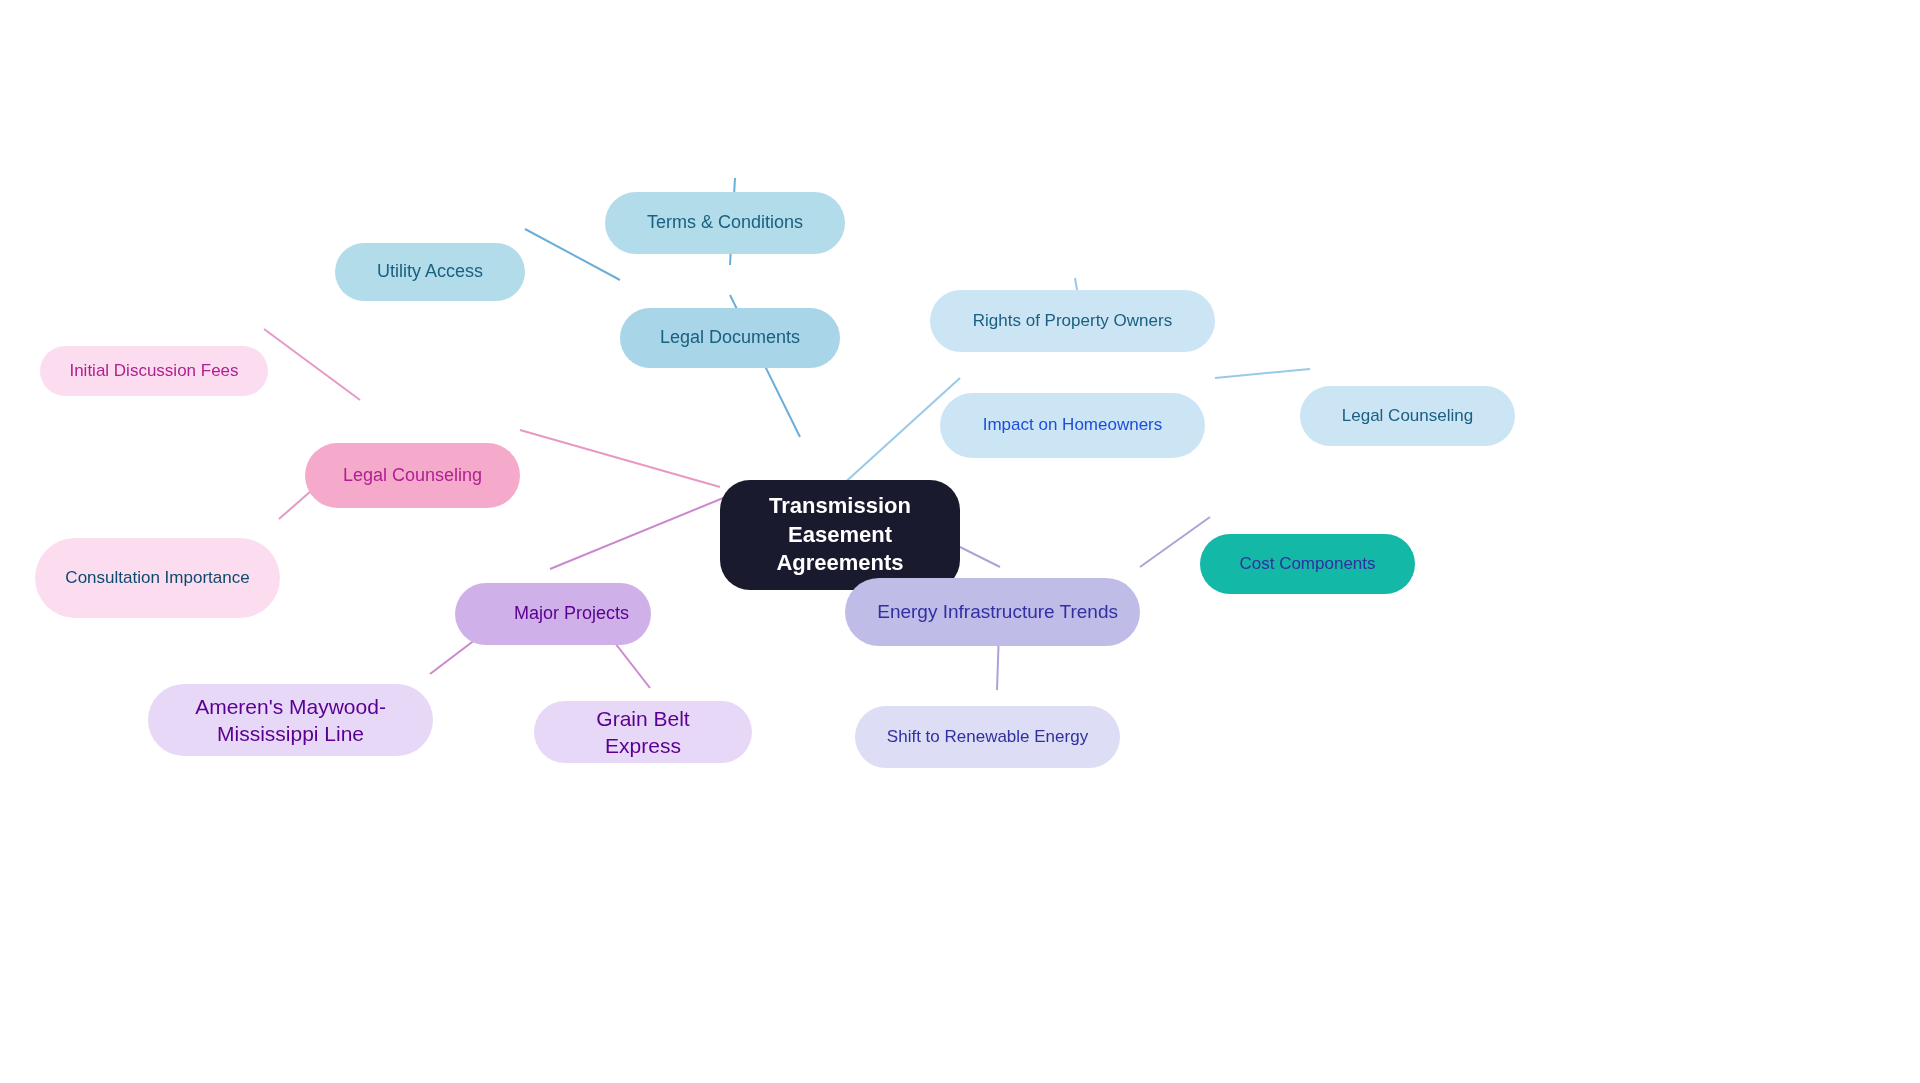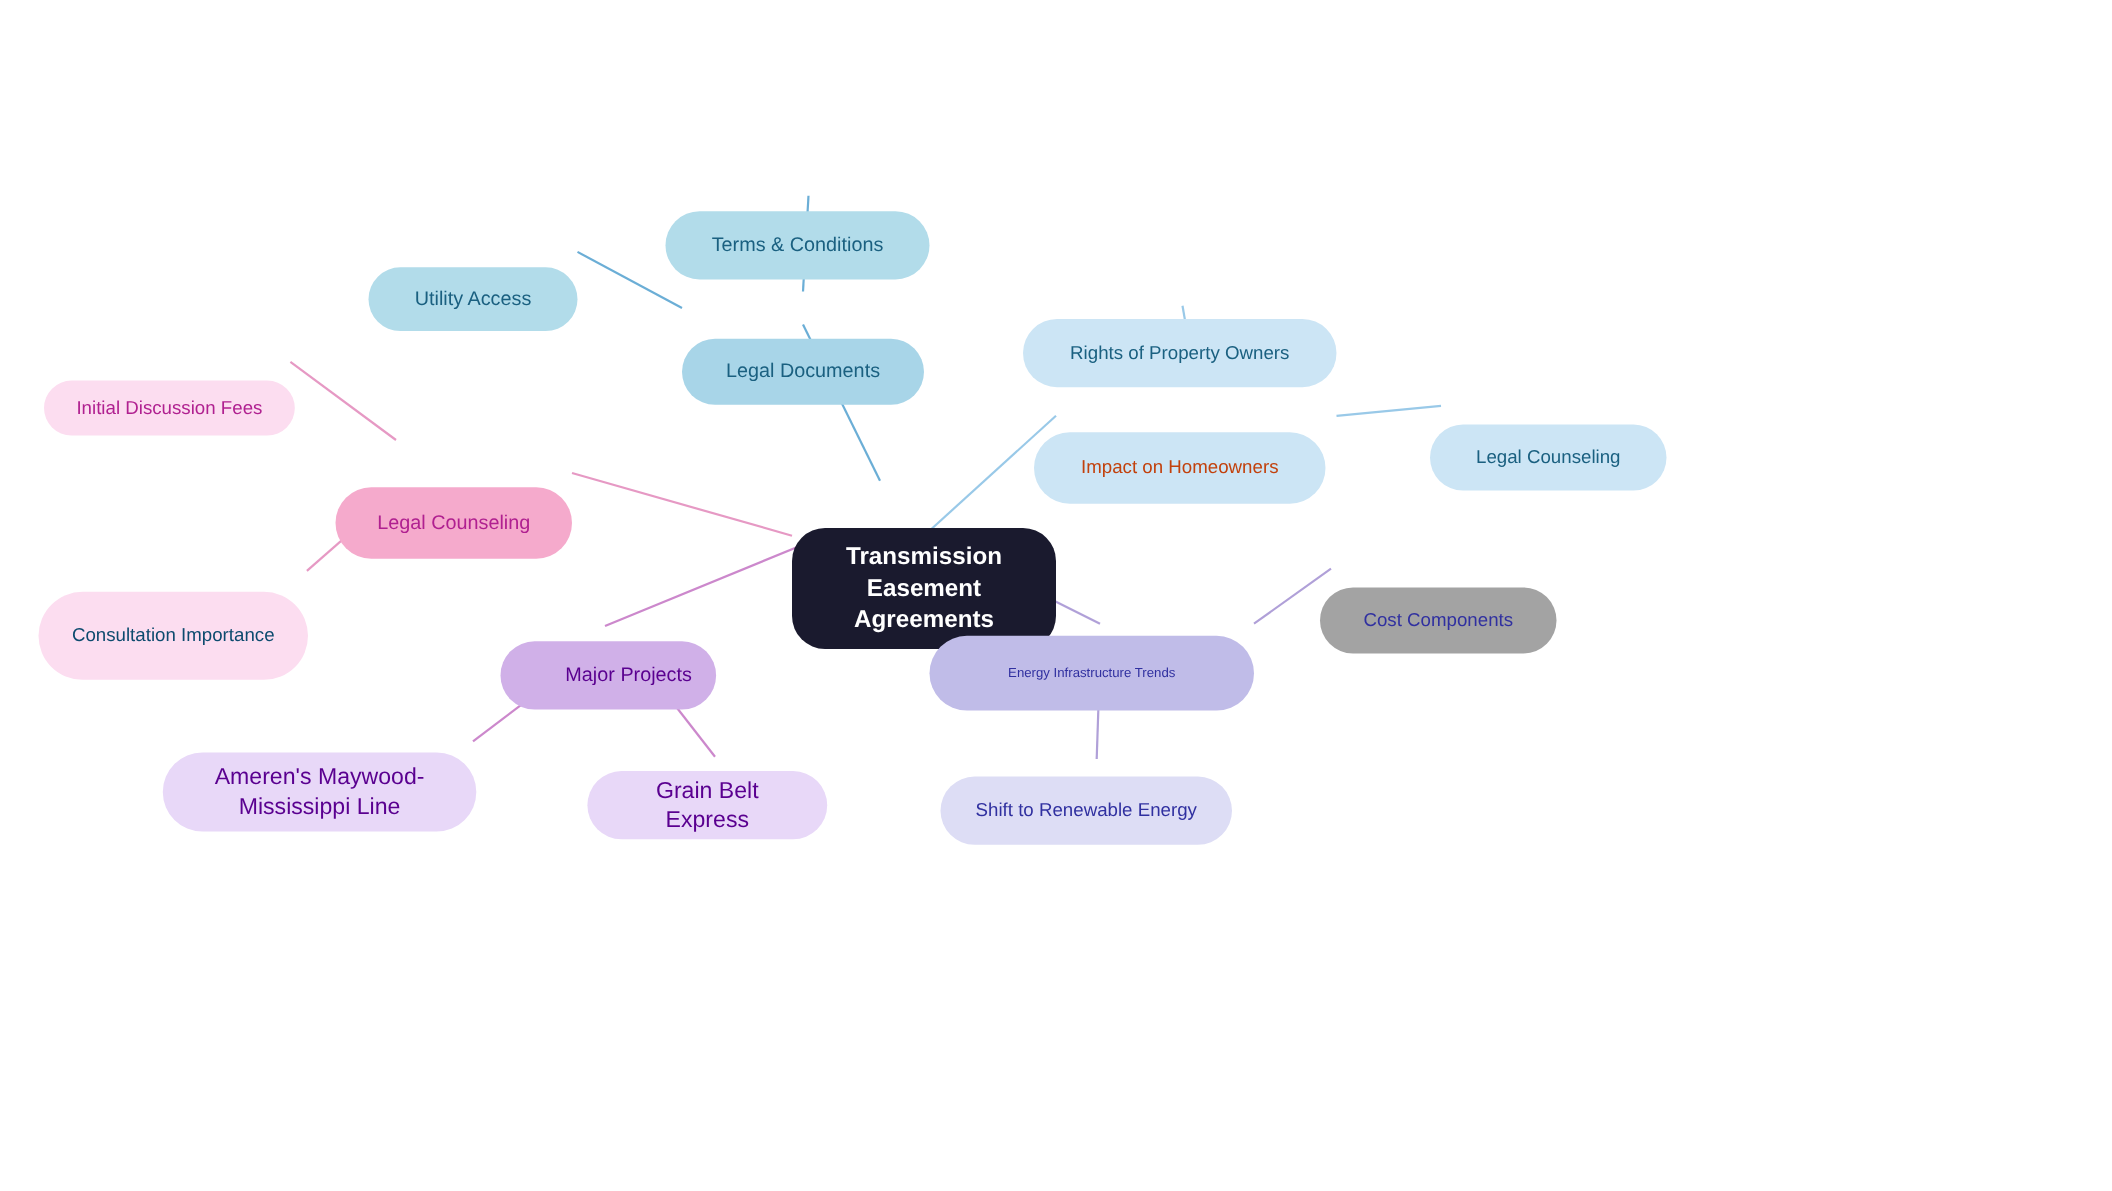--- a/index.html
+++ b/index.html
@@ -73,21 +73,22 @@
       justify-content: flex-end;
     }
     .node-purple-light {
       background: #ede0f5;
       color: #6a1a9a;
       font-size: 21px;
     }
     .node-lavender {
       background: #c8c8e8;
       color: #3a3a8a;
-      font-size: 12px;
+      font-size: 19px;
+      justify-content: flex-end;
     }
     .node-lavender-light {
       background: #ddddf5;
       color: #3a3a8a;
       font-size: 17px;
     }
   </style>
 </head>
 <body>
 
@@ -132,21 +133,21 @@
 </div>
 
 <div class="node node-blue-light" style="left: 605px; top: 144px; width: 240px; height: 62px; background:#b2dcea; color:#1a6080;">
   <span>Terms &amp; Conditions</span>
 </div>
 
 <div class="node node-blue-light" style="left: 335px; top: 195px; width: 190px; height: 58px; background:#b2dcea; color:#1a6080;">
   <span>Utility Access</span>
 </div>
 
-<div class="node node-blue-lighter" style="left: 940px; top: 345px; width: 265px; height: 65px; background:#cce5f5; color:#c2410c;">
+<div class="node node-blue-lighter" style="left: 940px; top: 345px; width: 265px; height: 65px; background:#cce5f5; color:#1d4ed8;">
   <span>Impact on Homeowners</span>
 </div>
 
 <div class="node node-blue-lighter" style="left: 930px; top: 242px; width: 285px; height: 62px; background:#cce5f5; color:#1a6080;">
   <span>Rights of Property Owners</span>
 </div>
 
 <div class="node node-blue-lighter" style="left: 1300px; top: 338px; width: 215px; height: 60px; background:#cce5f5; color:#1a6080;">
   <span>Legal Counseling</span>
 </div>
@@ -160,21 +161,21 @@
 </div>
 
 <div class="node node-pink-light" style="left: 35px; top: 490px; width: 245px; height: 80px; background:#fcddf0; color:#0c4a6e;">
   <span>Consultation Importance</span>
 </div>
 
 <div class="node node-lavender" style="left: 845px; top: 530px; width: 295px; height: 68px; background:#c0bce8; color:#3030a0;">
   <span>Energy Infrastructure Trends</span>
 </div>
 
-<div class="node node-lavender-light" style="left: 1200px; top: 486px; width: 215px; height: 60px; background:#a3a3a3; color:#3030a0;">
+<div class="node node-lavender-light" style="left: 1200px; top: 486px; width: 215px; height: 60px; background:#14b8a6; color:#3030a0;">
   <span>Cost Components</span>
 </div>
 
 <div class="node node-lavender-light" style="left: 855px; top: 658px; width: 265px; height: 62px; background:#ddddf5; color:#3030a0;">
   <span>Shift to Renewable Energy</span>
 </div>
 
 <div class="node node-purple" style="left: 455px; top: 535px; width: 196px; height: 62px; background:#d0b0e8; color:#5a0090;">
   <span>Major Projects</span>
 </div>

